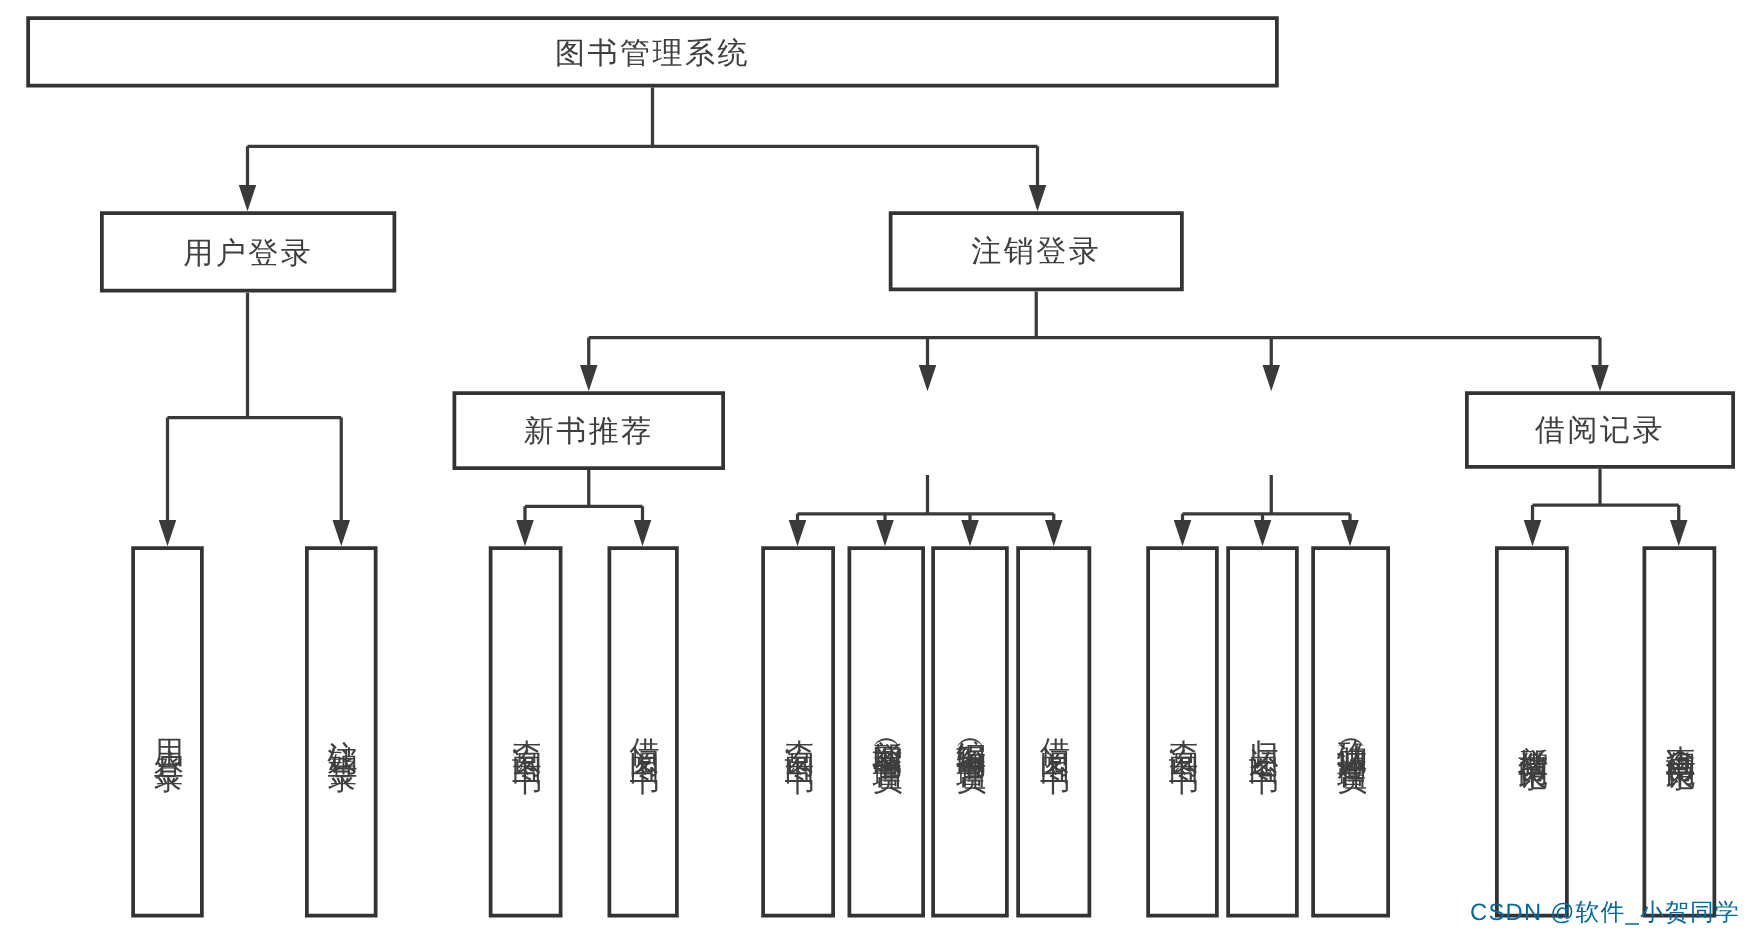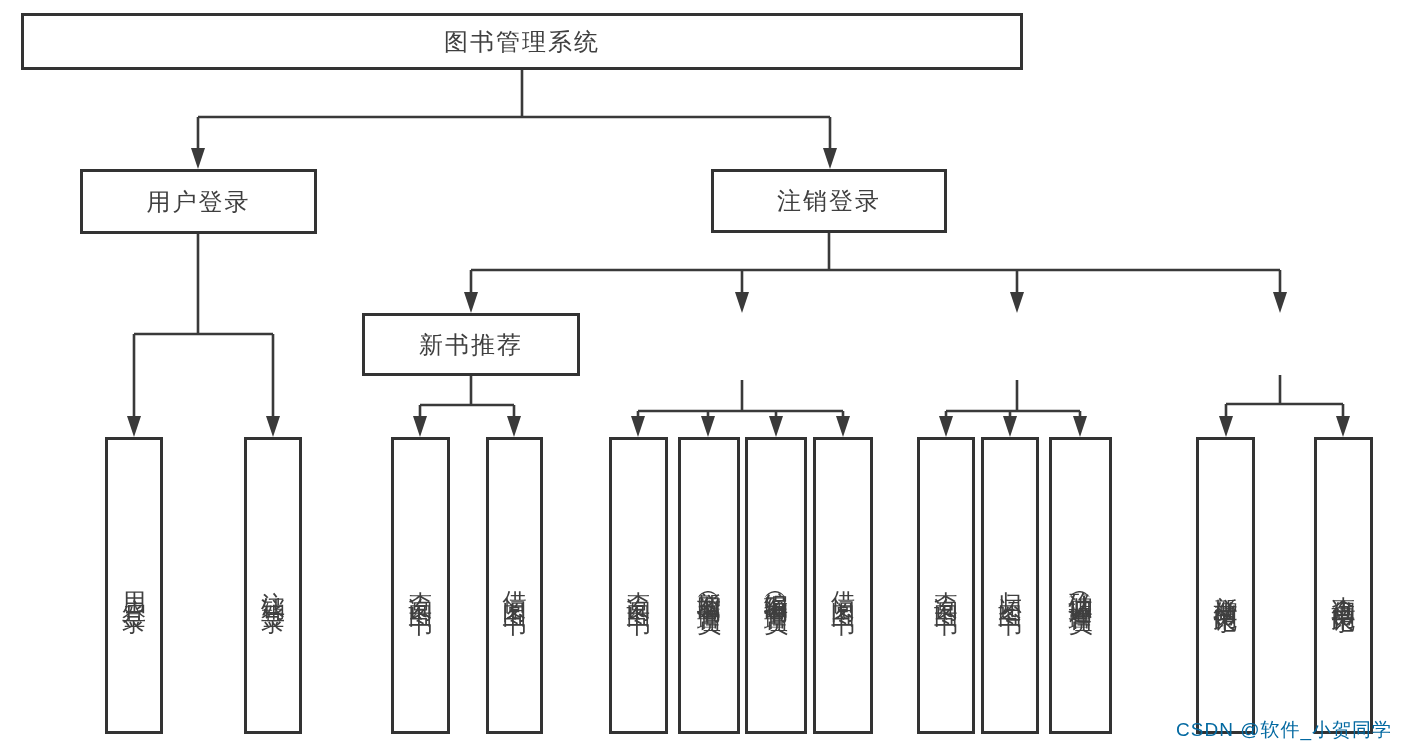--- a/index.html
+++ b/index.html
@@ -99,20 +99,23 @@
   <div class="node h-node" style="left:80px; top:169px; width:237px; height:65px;">
     <span>用户登录</span>
   </div>
   <div class="node h-node" style="left:711px; top:169px; width:236px; height:64px;">
     <span>注销登录</span>
   </div>
 
   <div class="node h-node" style="left:362px; top:313px; width:218px; height:63px;">
     <span>新书推荐</span>
   </div>
+  <div class="node h-node" style="left:1172px; top:313px; width:216px; height:62px;">
+    <span>借阅记录</span>
+  </div>
 
   <div class="node v-node" style="left:105px; top:437px; width:58px; height:297px;">
     <span>用户登录</span>
   </div>
   <div class="node v-node" style="left:244px; top:437px; width:58px; height:297px;">
     <span>注销登录</span>
   </div>
 
   <div class="node v-node" style="left:391px; top:437px; width:59px; height:297px;">
     <span>查询图书</span>

